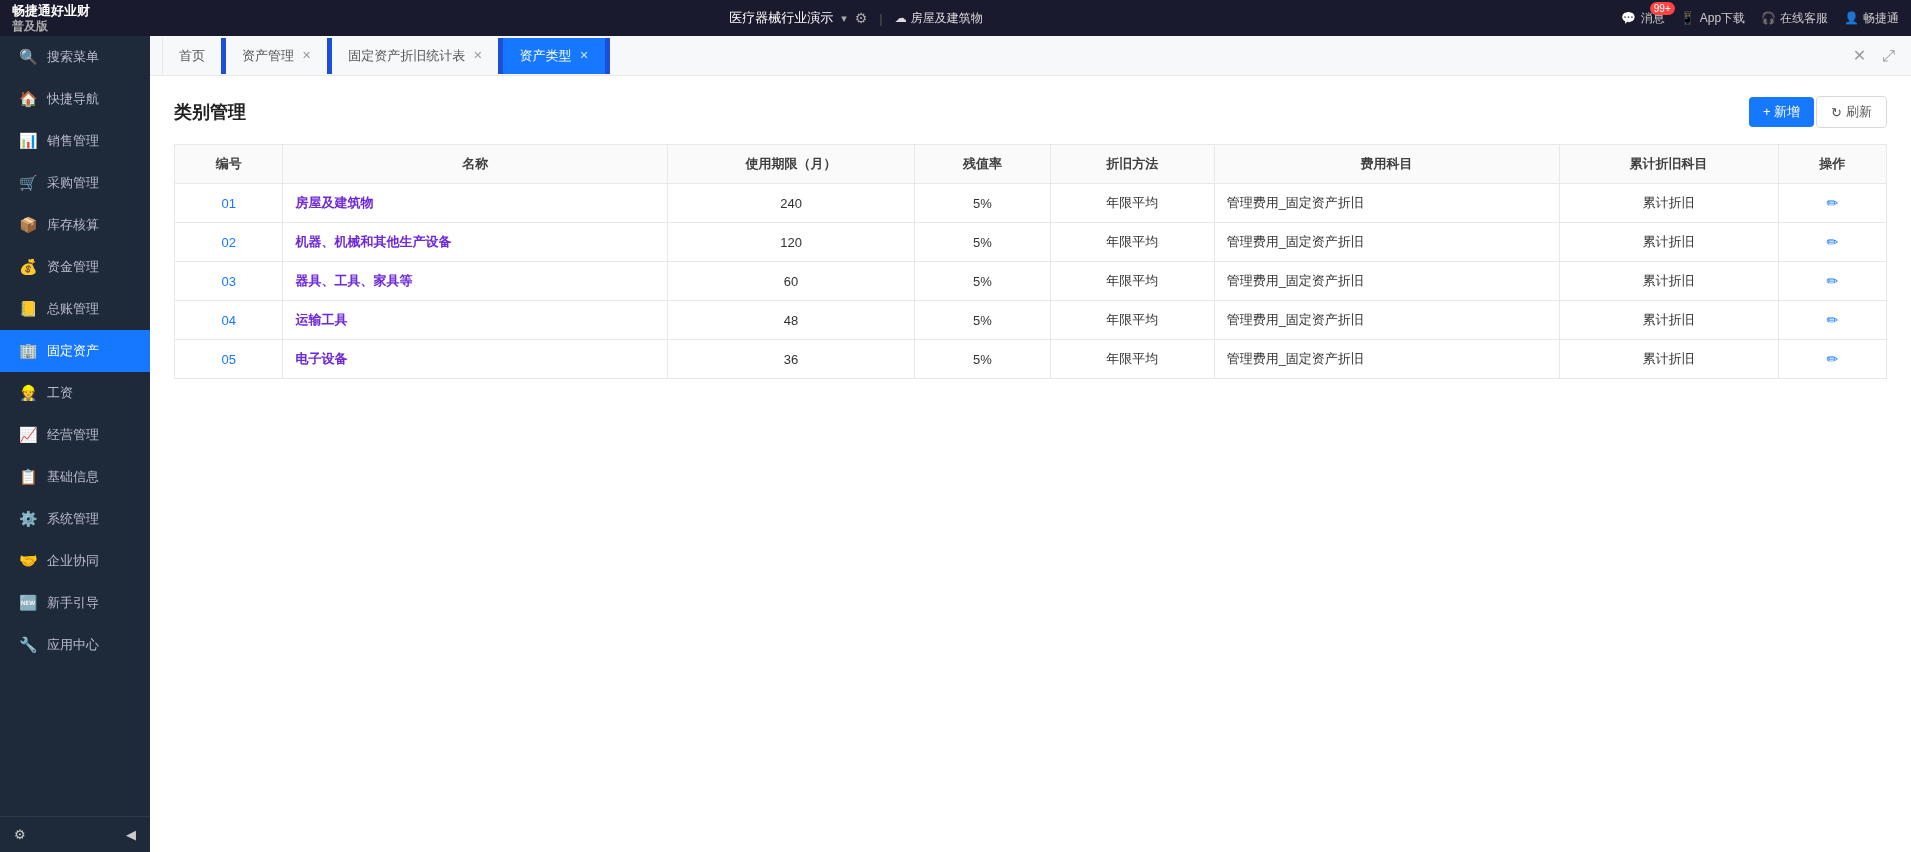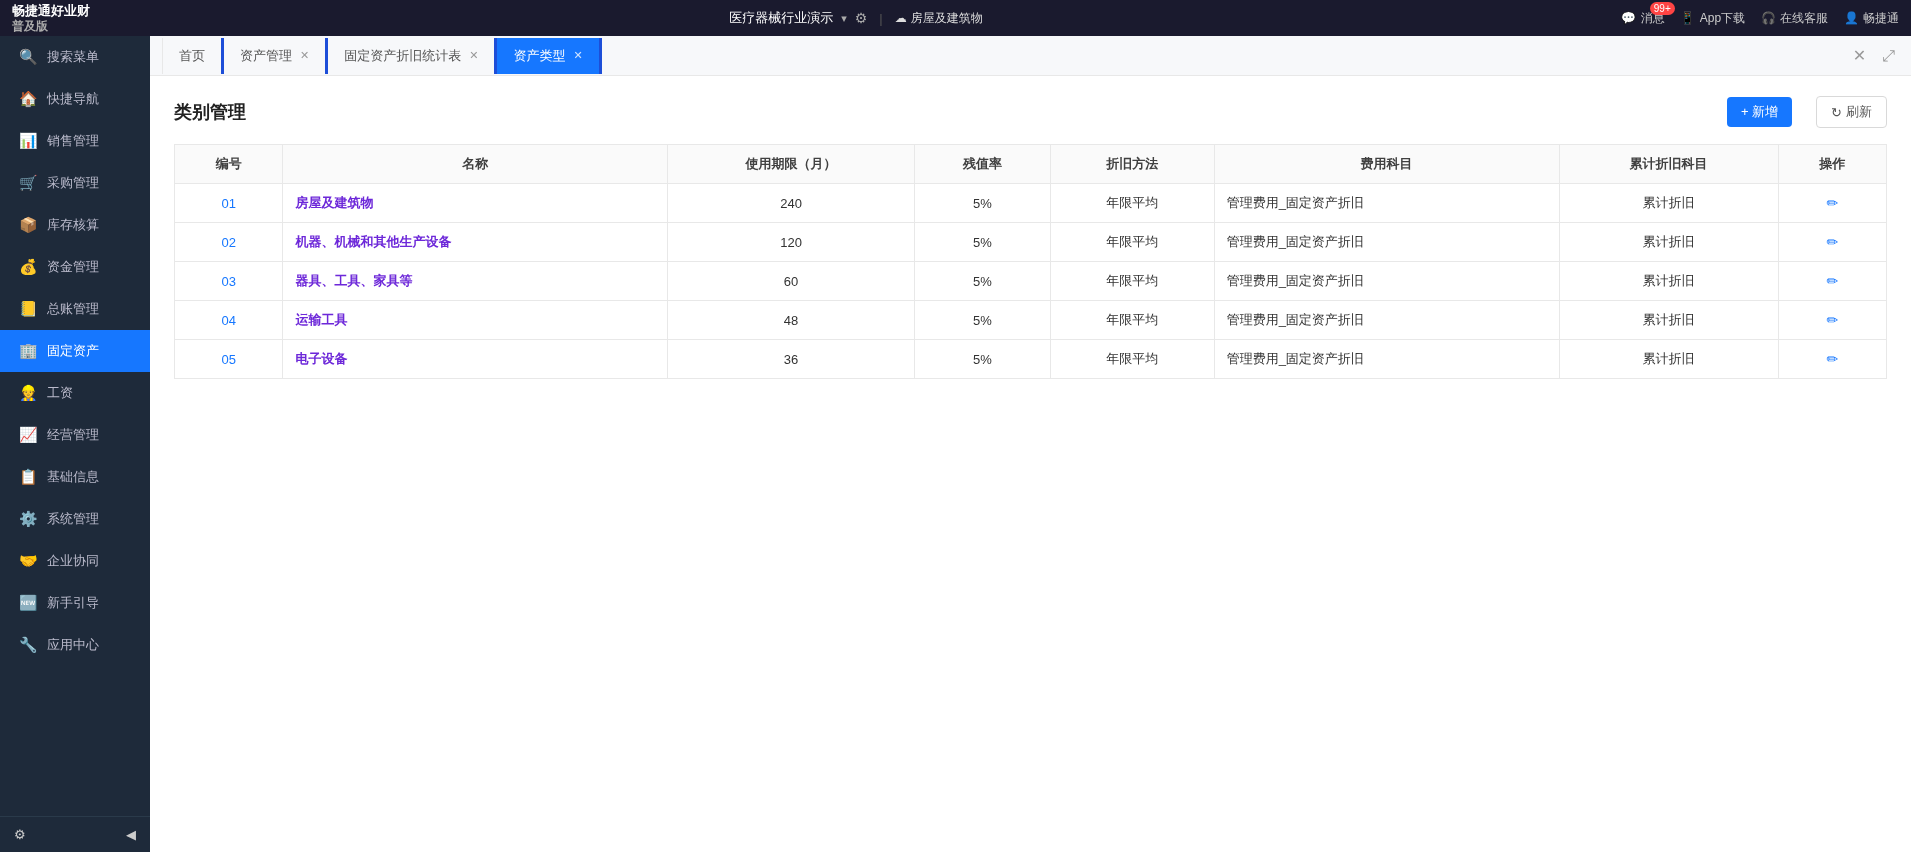--- a/index.html
+++ b/index.html
@@ -89,21 +89,21 @@
     }
     .tab-item {
       display: flex;
       align-items: center;
       gap: 6px;
       padding: 12px 16px;
       height: 36px;
       cursor: pointer;
       font-size: 13px;
       color: #555;
-      border-right: 3px solid #1d4ed8;
+      border-right: 5px solid #1d4ed8;
       white-space: nowrap;
     }
     .tab-item:first-child { border-left: 1px solid #e8e8e8; }
     .tab-item.active {
       background: #1677ff;
       color: #fff;
     }
     .tab-close {
       font-size: 11px;
       color: #999;
@@ -135,21 +135,21 @@
       display: flex;
       align-items: center;
       justify-content: space-between;
       margin-bottom: 16px;
     }
     .page-title {
       font-size: 18px;
       font-weight: bold;
       color: #222;
     }
-    .page-actions { display: flex; align-items: center; gap: 24px; }
+    .page-actions { display: flex; align-items: center; gap: 2px; }
     .btn-primary {
       background: #1677ff;
       color: #fff;
       border: none;
       border-radius: 4px;
       padding: 6px 14px;
       font-size: 13px;
       cursor: pointer;
       display: flex;
       align-items: center;

